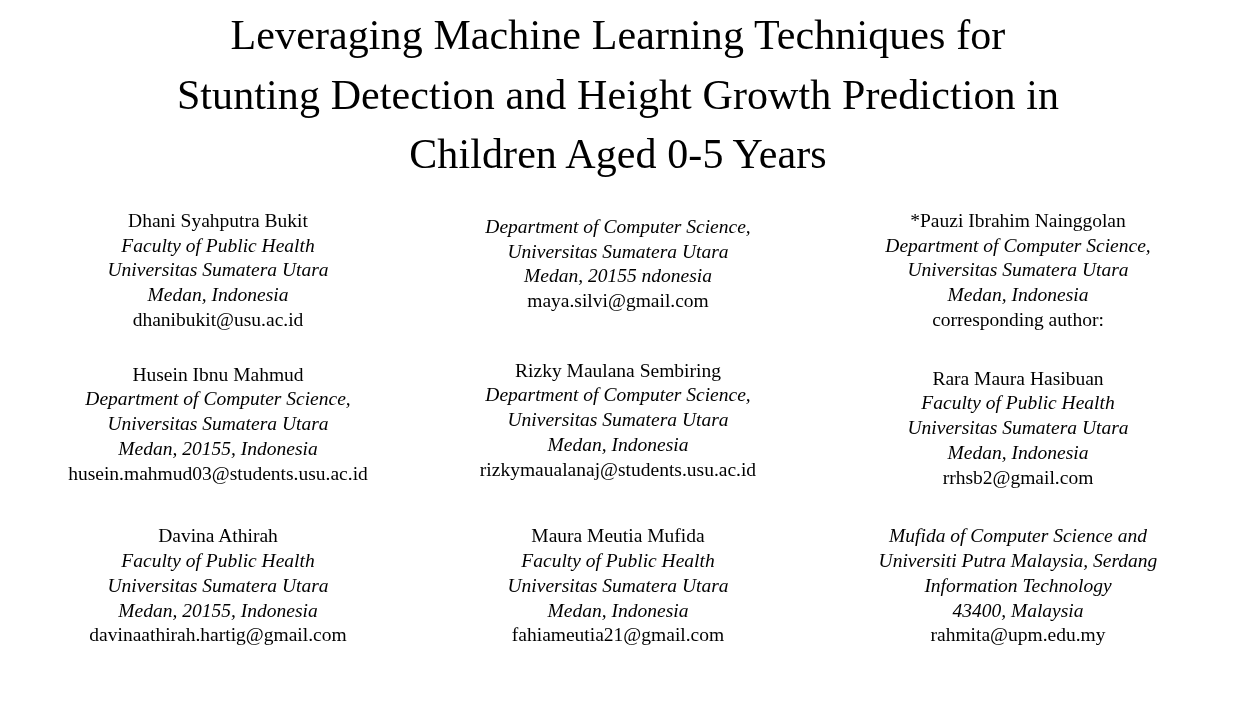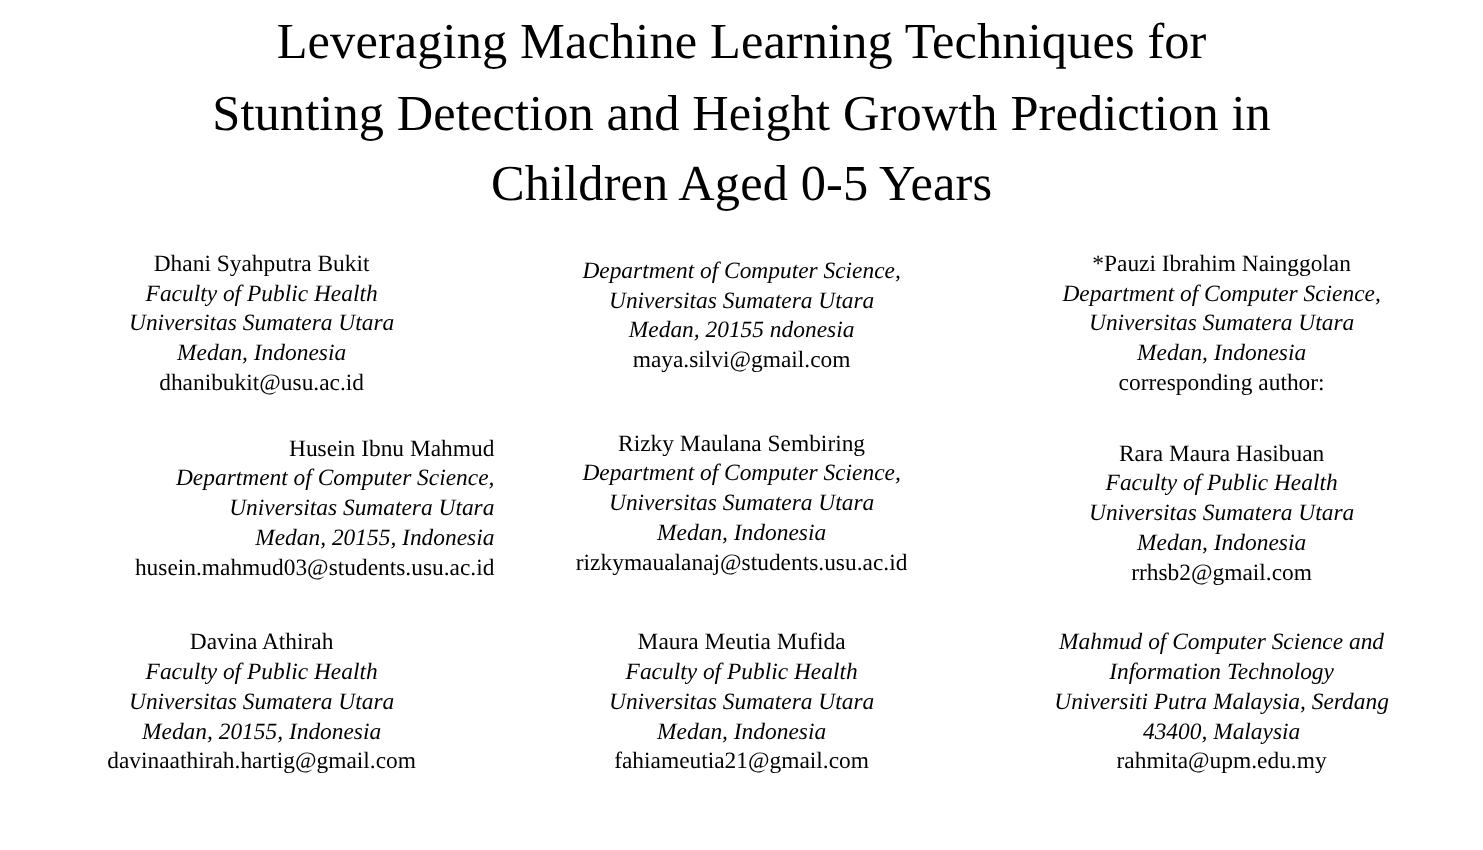--- a/index.html
+++ b/index.html
@@ -54,21 +54,21 @@
   }
   .author-block .plain {
     font-style: normal;
   }
   .author-block .email {
     font-style: normal;
   }
   .col-gap-top-0 { padding-top: 0; }
   .col-gap-top-6 { padding-top: 6px; }
   .block-gap { margin-top: 26px; }
-  .block-gap-lg { margin-top: 30px; text-align: right; }
+  .block-gap-lg { margin-top: 30px; }
   .block-gap-xl { margin-top: 34px; }
 </style>
 </head>
 <body>
 
 <div class="page">
 
   <h1 class="title">
     <span>Leveraging Machine Learning Techniques for</span><br>
     <span>Stunting Detection and Height Growth Prediction in</span><br>
@@ -134,21 +134,21 @@
 
     <div class="author-block block-gap-xl">
       <div class="name">Maura Meutia Mufida</div>
       <div class="aff">Faculty of Public Health</div>
       <div class="aff">Universitas Sumatera Utara</div>
       <div class="aff">Medan, Indonesia</div>
       <div class="email">fahiameutia21@gmail.com</div>
     </div>
 
     <div class="author-block block-gap-xl">
-      <div class="aff">Mahmud of Computer Science and</div>
+      <div class="aff">Mufida of Computer Science and</div>
+      <div class="aff">Universiti Putra Malaysia, Serdang</div>
       <div class="aff">Information Technology</div>
-      <div class="aff">Universiti Putra Malaysia, Serdang</div>
       <div class="aff">43400, Malaysia</div>
       <div class="email">rahmita@upm.edu.my</div>
     </div>
 
   </div>
 </div>
 
 </body></html>

